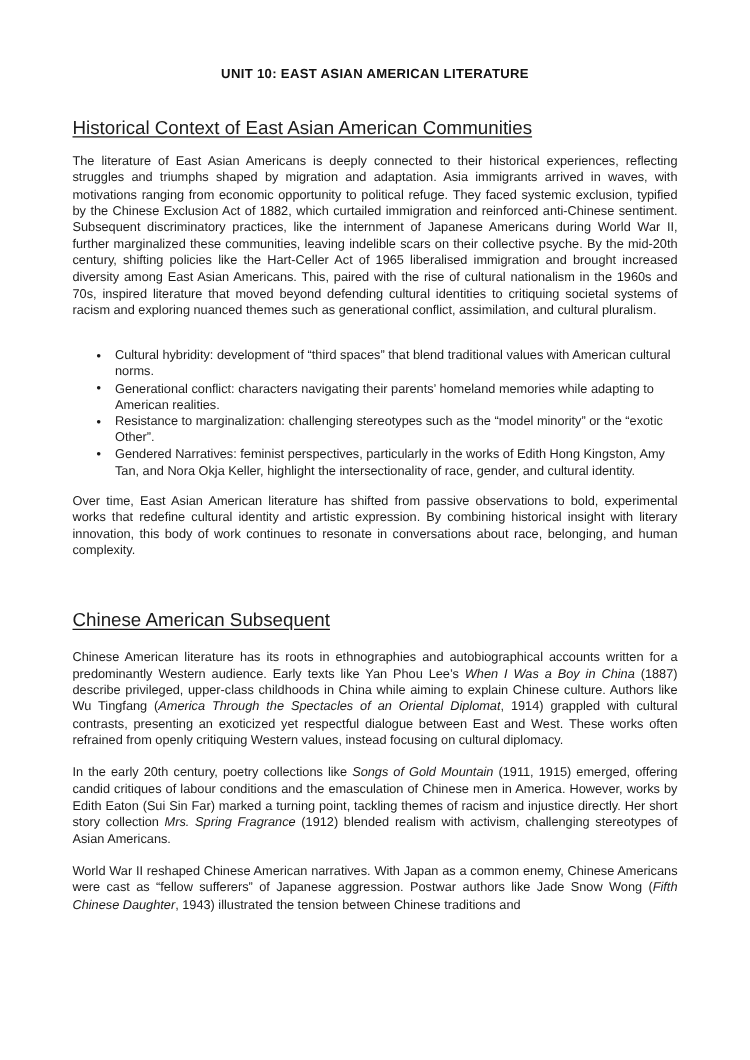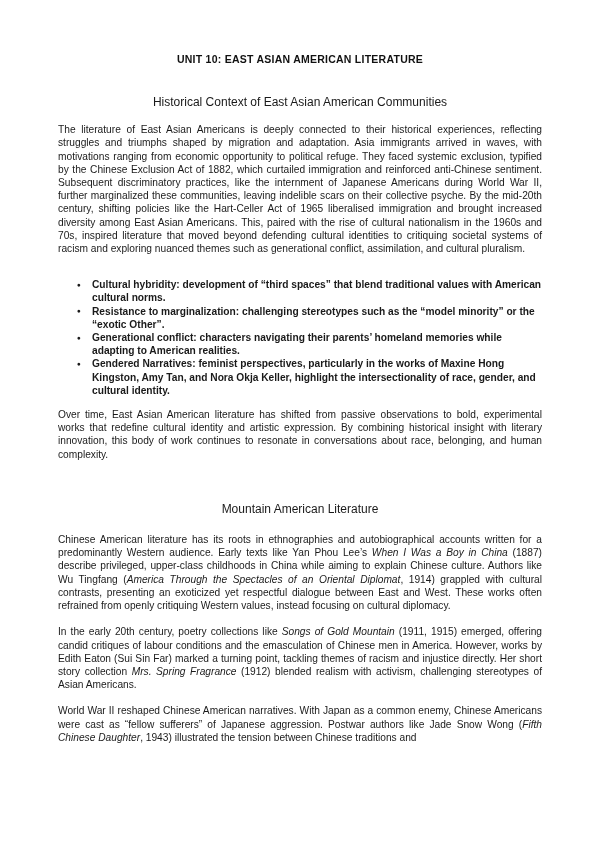--- a/index.html
+++ b/index.html
@@ -29,45 +29,44 @@
     text-align: center;
     font-weight: bold;
     font-size: 10.5px;
     letter-spacing: 0.25px;
     margin: 0;
     padding-top: 53px;
     line-height: 13px;
     color: #111111;
   }
   .section-heading {
-    font-size: 12px;
+    font-size: 15px;
+    text-decoration: underline;
     text-underline-offset: 2px;
     margin: 0;
     font-weight: normal;
     line-height: 13.2px;
     color: #1a1a1a;
-    text-align: center;
   }
   .para {
     font-size: 10.2px;
     line-height: 13.2px;
     text-align: justify;
     margin: 0;
     color: #1a1a1a;
     hyphens: none;
   }
   .para em, .bullets em {
     font-style: italic;
     margin-top: 30px;
   }
   .bullets {
     list-style: none;
     margin: 0;
     padding: 0;
-    font-weight: bold;
   }
   .bullets li {
     position: relative;
     font-size: 10.2px;
     line-height: 13.2px;
     padding-left: 34px;
     text-align: left;
     color: #1a1a1a;
   }
   .bullets li::before {
@@ -104,32 +103,32 @@
 
     <p class="para">The literature of East Asian Americans is deeply connected to their historical experiences, reflecting struggles and triumphs shaped by migration and adaptation. Asia immigrants arrived in waves, with motivations ranging from economic opportunity to political refuge. They faced systemic exclusion, typified by the Chinese Exclusion Act of 1882, which curtailed immigration and reinforced anti-Chinese sentiment. Subsequent discriminatory practices, like the internment of Japanese Americans during World War II, further marginalized these communities, leaving indelible scars on their collective psyche. By the mid-20th century, shifting policies like the Hart-Celler Act of 1965 liberalised immigration and brought increased diversity among East Asian Americans. This, paired with the rise of cultural nationalism in the 1960s and 70s, inspired literature that moved beyond defending cultural identities to critiquing societal systems of racism and exploring nuanced themes such as generational conflict, assimilation, and cultural pluralism.</p>
 
     <div class="sp-p-gap"></div>
 
 
     <div class="sp-p-to-list"></div>
 
     <ul class="bullets">
       <li>Cultural hybridity: development of “third spaces” that blend traditional values with American cultural norms.</li>
+      <li>Generational conflict: characters navigating their parents’ homeland memories while adapting to American realities.</li>
       <li>Resistance to marginalization: challenging stereotypes such as the “model minority” or the “exotic Other”.</li>
-      <li>Generational conflict: characters navigating their parents’ homeland memories while adapting to American realities.</li>
-      <li>Gendered Narratives: feminist perspectives, particularly in the works of Maxine Hong Kingston, Amy Tan, and Nora Okja Keller, highlight the intersectionality of race, gender, and cultural identity.</li>
+      <li>Gendered Narratives: feminist perspectives, particularly in the works of Edith Hong Kingston, Amy Tan, and Nora Okja Keller, highlight the intersectionality of race, gender, and cultural identity.</li>
     </ul>
 
     <div class="sp-list-to-p"></div>
 
     <p class="para">Over time, East Asian American literature has shifted from passive observations to bold, experimental works that redefine cultural identity and artistic expression. By combining historical insight with literary innovation, this body of work continues to resonate in conversations about race, belonging, and human complexity.</p>
 
     <div class="sp-big-gap"></div>
 
-    <h2 class="section-heading">Mountain American Literature</h2>
+    <h2 class="section-heading">Chinese American Subsequent</h2>
 
     <div class="sp-h2-to-p"></div>
 
     <p class="para"><span>Chinese American literature has its roots in ethnographies and autobiographical accounts written for a predominantly Western audience. Early texts like Yan Phou Lee’s </span><em>When I Was a Boy in China</em><span> (1887) describe privileged, upper-class childhoods in China while aiming to explain Chinese culture. Authors like Wu Tingfang (</span><em>America Through the Spectacles of an Oriental Diplomat</em><span>, 1914) grappled with cultural contrasts, presenting an exoticized yet respectful dialogue between East and West. These works often refrained from openly critiquing Western values, instead focusing on cultural diplomacy.</span></p>
 
     <div class="sp-p-gap"></div>
 
     <p class="para"><span>In the early 20th century, poetry collections like </span><em>Songs of Gold Mountain</em><span> (1911, 1915) emerged, offering candid critiques of labour conditions and the emasculation of Chinese men in America. However, works by Edith Eaton (Sui Sin Far) marked a turning point, tackling themes of racism and injustice directly. Her short story collection </span><em>Mrs. Spring Fragrance</em><span> (1912) blended realism with activism, challenging stereotypes of Asian Americans.</span></p>
 
     <div class="sp-p-gap"></div>

